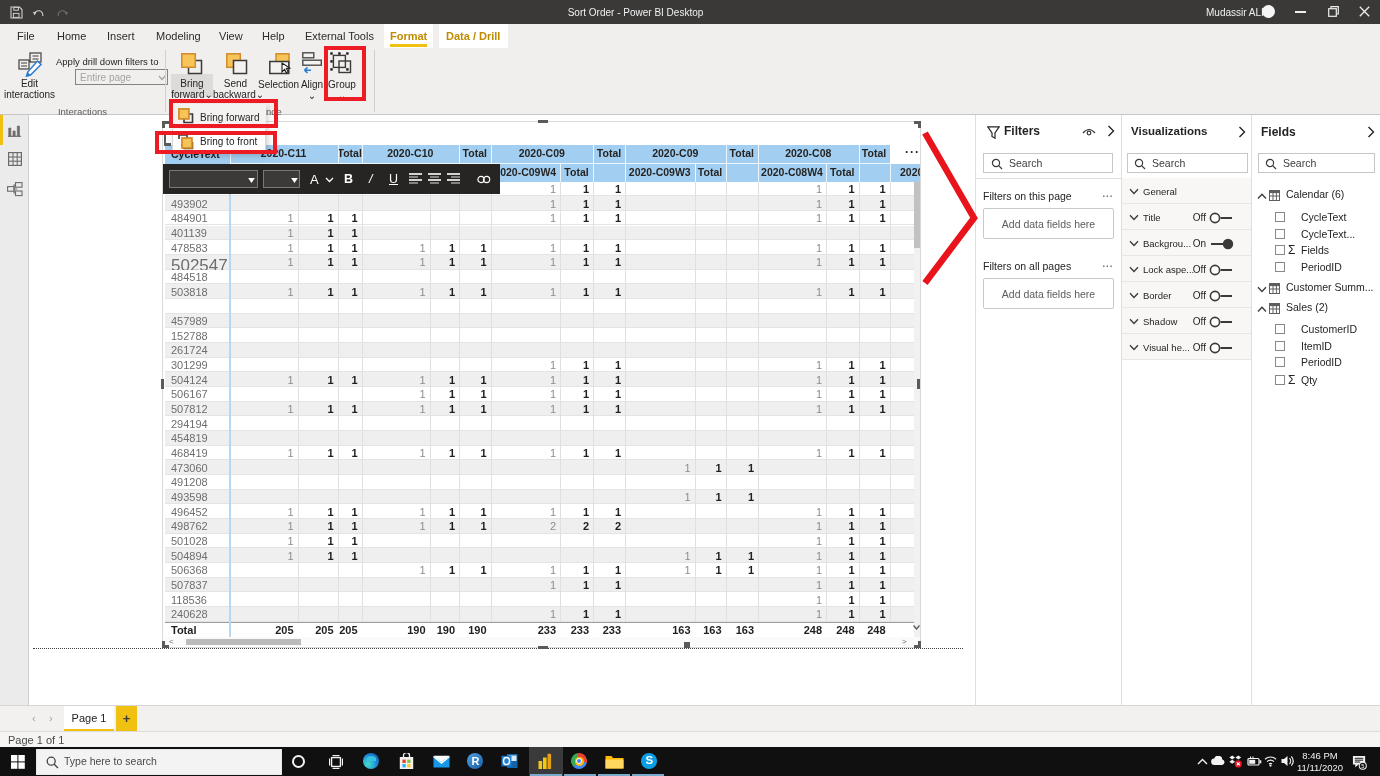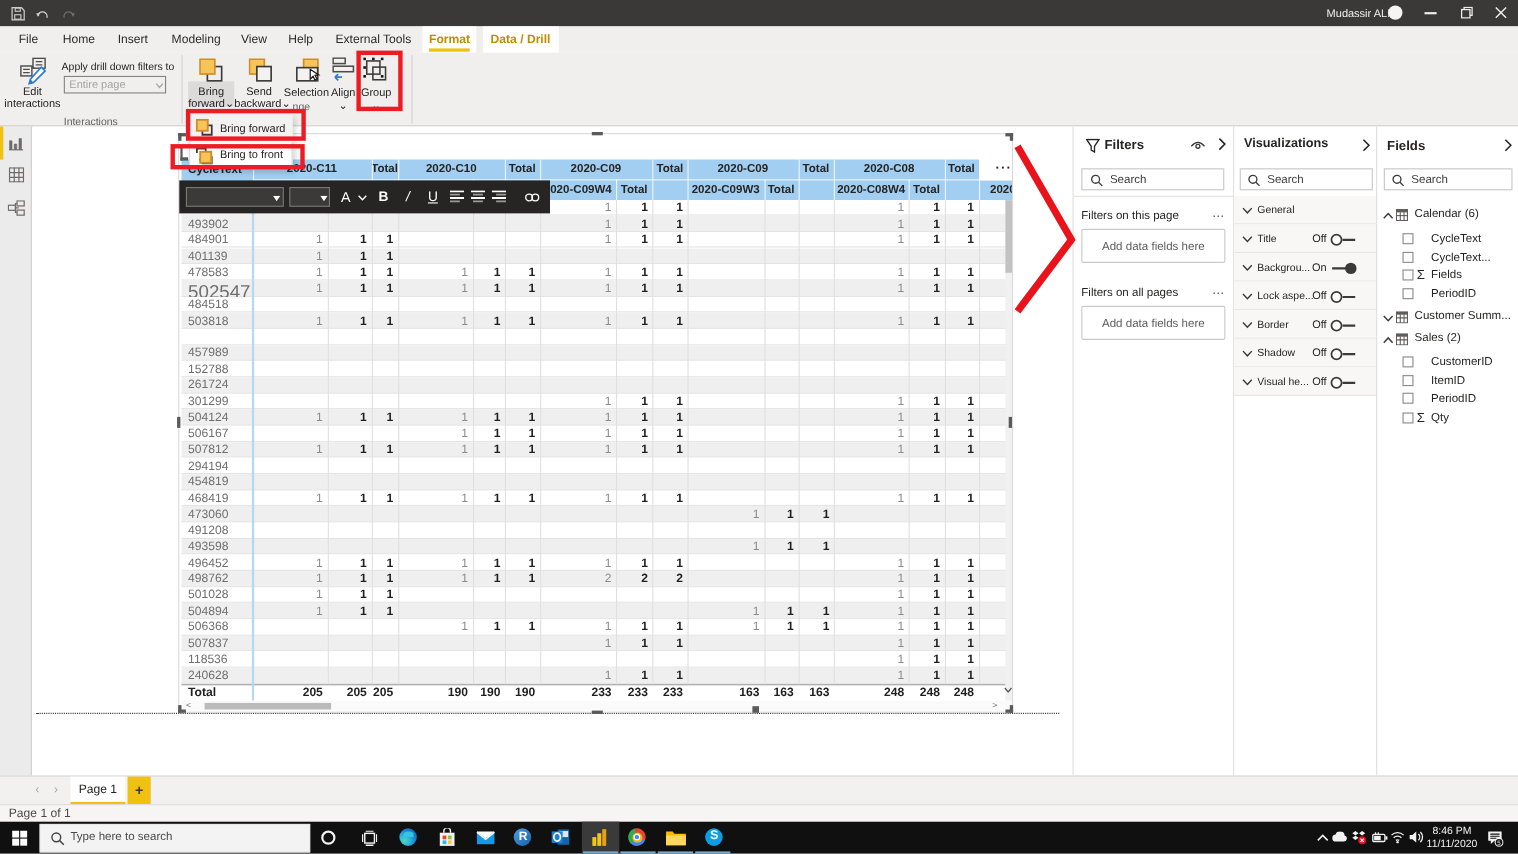--- a/index.html
+++ b/index.html
@@ -16,20 +16,21 @@
     <rect x="3.8" y="1.4" width="4.6" height="2.8" fill="none" stroke="#cfcfcf" stroke-width="1"></rect>
   </svg>
   <svg class="ab" style="left:32px;top:6px" width="13" height="13" viewBox="0 0 14 14">
     <path d="M11.5 11a4.6 4.6 0 1 0-9-1.6" fill="none" stroke="#cfcfcf" stroke-width="1.2"></path>
     <path d="M0.8 6.8 l2.3 2.8 1.9-3.6z" fill="#cfcfcf"></path>
   </svg>
   <svg class="ab" style="left:56px;top:6px" width="13" height="13" viewBox="0 0 14 14">
     <path d="M2.5 11a4.6 4.6 0 1 1 9-1.6" fill="none" stroke="#6e6d6c" stroke-width="1.2"></path>
     <path d="M13.2 6.8 l-2.3 2.8-1.9-3.6z" fill="#6e6d6c"></path>
   </svg>
+  <div class="ab" style="left:0;top:7px;width:1271px;text-align:center;font-size:10px;color:#f1f1f1;">Sort Order - Power BI Desktop</div>
   <div class="ab" style="left:1206px;top:7px;font-size:10px;color:#f1f1f1;">Mudassir ALI</div>
   <div class="ab" style="left:1262px;top:5px;width:13px;height:13px;border-radius:50%;background:#f5f5f5;"></div>
   <div class="ab" style="left:1295px;top:11px;width:11px;height:1.6px;background:#eeeeee;"></div>
   <svg class="ab" style="left:1328px;top:6px" width="11" height="11" viewBox="0 0 11 11">
     <rect x="0.7" y="2.7" width="7.6" height="7.6" fill="none" stroke="#eee" stroke-width="1.2"></rect>
     <path d="M3 2.7 v-2 h7.3 v7.3 h-2" fill="none" stroke="#eee" stroke-width="1.2"></path>
   </svg>
   <svg class="ab" style="left:1359px;top:6px" width="11" height="11" viewBox="0 0 11 11">
     <path d="M0.8 0.8 L10.2 10.2 M10.2 0.8 L0.8 10.2" stroke="#eee" stroke-width="1.3"></path>
   </svg>
@@ -59,30 +60,30 @@
   <line x1="15.5" y1="7" x2="21.5" y2="7" stroke="#4d4c4b" stroke-width="1.1"></line>
   <rect x="2" y="8" width="10" height="9" fill="#f1efee" stroke="#4d4c4b" stroke-width="1.3"></rect>
   <line x1="4" y1="11" x2="10" y2="11" stroke="#4d4c4b" stroke-width="1.1"></line>
   <line x1="4" y1="14" x2="10" y2="14" stroke="#4d4c4b" stroke-width="1.1"></line>
   <line x1="12" y1="8.5" x2="14" y2="10" stroke="#4d4c4b" stroke-width="1.2"></line>
   <path d="M20.5 9 L24 12.5 13.5 23 9.5 24.2 10.7 20z" fill="#fff" stroke="#2b7cd3" stroke-width="1.5"></path>
   <path d="M10.7 20 L9.5 24.2 13.5 23z" fill="#2b7cd3"></path>
 </svg>
 <div class="ab" style="left:0px;top:30px;width:59px;text-align:center;font-size:10px;color:#252423;line-height:11px;">Edit<br>interactions</div>
 <div class="ab" style="left:56px;top:7.5px;font-size:9.5px;color:#252423;">Apply drill down filters to</div>
-<div class="ab" style="left:58px;top:21px;width:93px;height:16px;background:#f1efee;border:1px solid #858381;text-align:right;">
+<div class="ab" style="left:75px;top:21px;width:93px;height:16px;background:#f1efee;border:1px solid #858381;text-align:right;">
   <div class="ab" style="left:4px;top:2px;font-size:10px;color:#a5a3a1;">Entire page</div>
   <svg class="ab" style="left:82px;top:5px" width="8" height="6" viewBox="0 0 8 6">
         <path d="M1 1 L4 4.5 7 1" fill="none" stroke="#a5a3a1" stroke-width="1.2"></path>
       </svg>
 </div>
 <div class="ab" style="left:40px;top:58px;width:85px;text-align:center;font-size:9.5px;color:#605e5c;">Interactions</div>
 <div class="ab" style="left:165px;top:2px;width:1px;height:62px;background:#d2d0ce;"></div>
 <div class="ab" style="left:374px;top:2px;width:1px;height:62px;background:#d2d0ce;"></div>
-<div class="ab" style="left:266px;top:44px;font-size:9.5px;color:#605e5c;">nge</div>
+<div class="ab" style="left:266px;top:58px;font-size:9.5px;color:#605e5c;">nge</div>
 
 <div class="ab" style="left:171px;top:26px;width:42px;height:23px;background:#dcdbda;"></div>
 
 <svg class="ab" style="left:181px;top:5px" width="22" height="22" viewBox="0 0 22 22">
   <rect x="7.5" y="7.5" width="13" height="13" fill="none" stroke="#3b3a39" stroke-width="1.5"></rect>
   <rect x="0.8" y="0.8" width="13.5" height="13.5" fill="#f7c45a" stroke="#d08c28" stroke-width="1.5"></rect>
 </svg>
 <div class="ab" style="left:171px;top:30px;width:42px;text-align:center;font-size:10px;color:#252423;line-height:11px;">Bring<br>forward⌄</div>
 
 <svg class="ab" style="left:226px;top:5px" width="22" height="22" viewBox="0 0 22 22">

